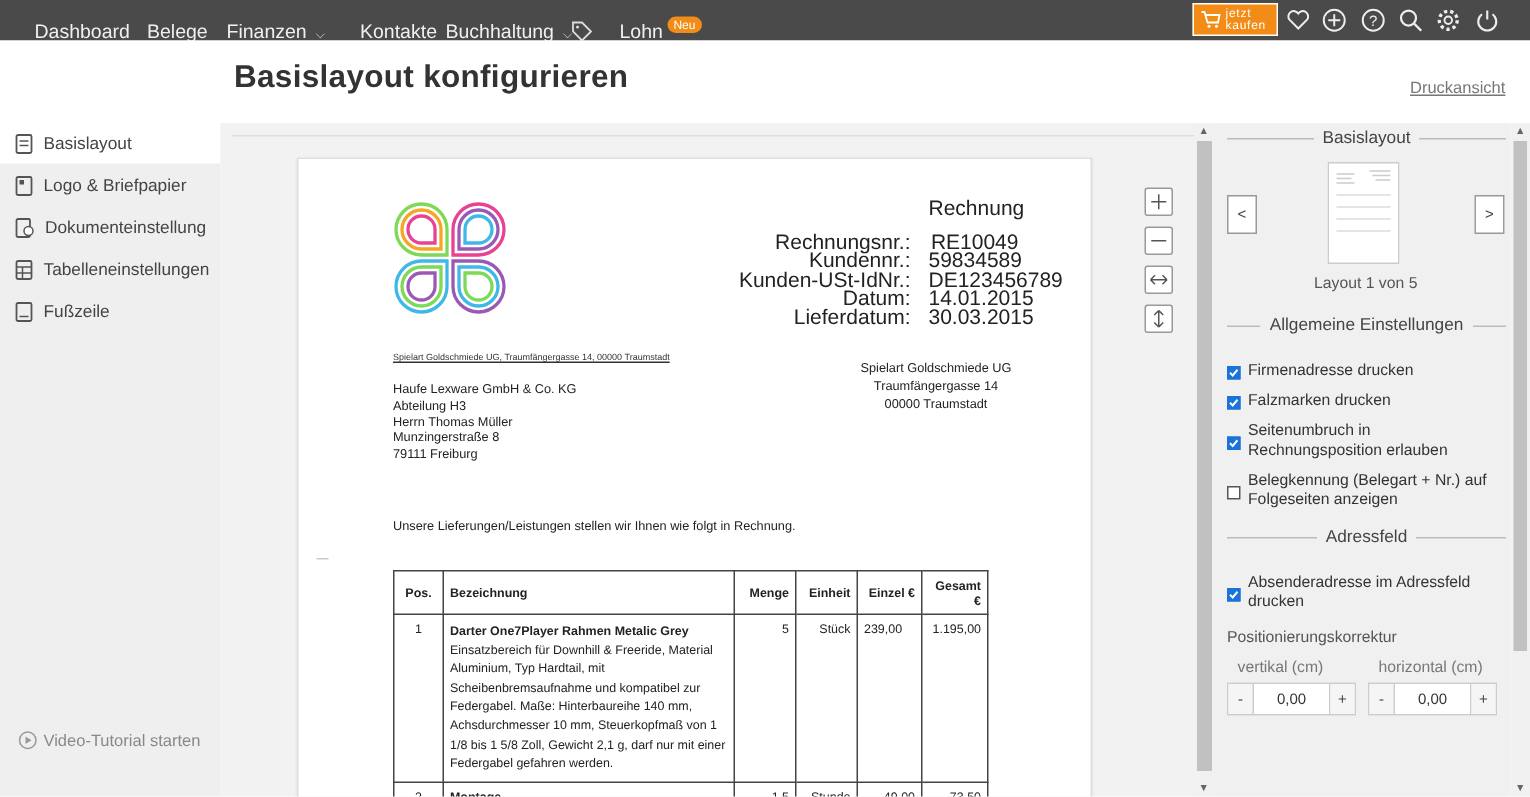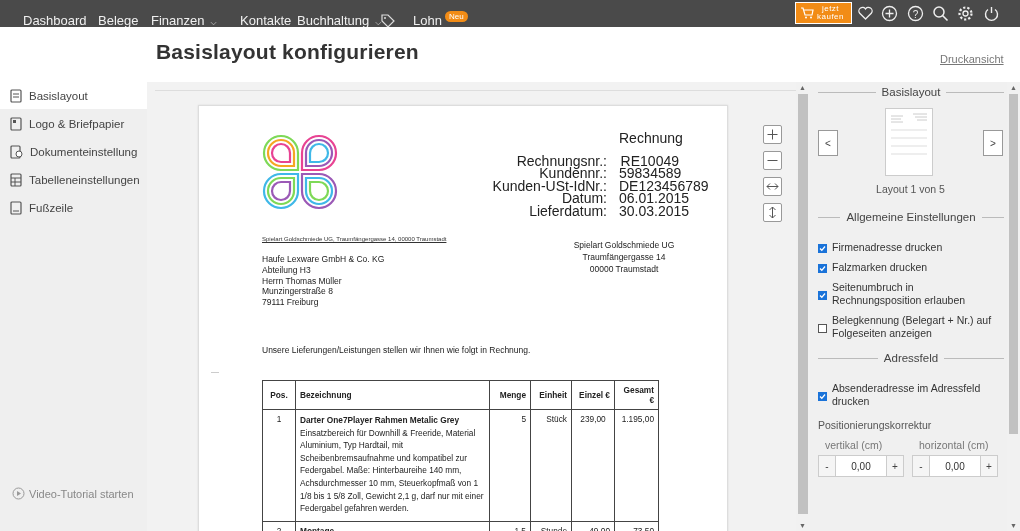--- a/index.html
+++ b/index.html
@@ -2,21 +2,21 @@
 <html><head>
 <meta charset="utf-8">
 <style>
 *{box-sizing:border-box;margin:0;padding:0}
 html,body{width:1020px;height:531px;overflow:hidden;font-family:"Liberation Sans",sans-serif;background:#fff;color:#333}
 #topnav{position:absolute;left:0;top:0;width:1020px;height:27px;background:#4a4a4a;display:flex;align-items:center}
 .nav-item{color:#f0f0f0;font-size:13px;display:flex;align-items:flex-end;height:29px;cursor:pointer}
 .caret{font-size:8px;margin-left:6px;color:#ddd}
 .neu{background:#f28c16;color:#fff;font-size:8px;border-radius:6px;padding:1px 4px;margin-left:3px;position:relative;top:-6px}
 #buy{position:absolute;left:795px;top:2px;width:57px;height:22px;background:#f28c16;border:1px solid #fff;display:flex;align-items:center;color:#fff}
-#buy .t{font-size:8px;line-height:8px;text-align:center;margin-left:3px;letter-spacing:0.5px}
+#buy .t{font-size:8px;line-height:8px;text-align:left;margin-left:3px;letter-spacing:0.5px}
 .ticon{position:absolute;top:5px;width:17px;height:17px;color:#eee}
 #header{position:absolute;left:0;top:27px;width:1020px;height:55px;background:#fff}
 #title{position:absolute;left:156px;top:40px;font-size:21px;font-weight:bold;color:#333;letter-spacing:0.2px}
 #print{position:absolute;left:940px;top:53px;font-size:11px;color:#777;text-decoration:underline}
 #sidebar{position:absolute;left:0;top:82px;width:147px;height:449px;background:#efefef}
 .side-item{position:absolute;left:0;width:147px;height:27px;display:flex;align-items:center;font-size:11.5px;color:#444;cursor:pointer}
 .side-item.active{background:#fff}
 .side-item svg{margin-left:10px;margin-right:7px}
 #video{position:absolute;left:12px;top:487px;font-size:11px;color:#888;display:flex;align-items:center}
 #canvas{position:absolute;left:147px;top:82px;width:649px;height:449px;background:#f2f2f2;overflow:hidden}
@@ -191,21 +191,21 @@
       </g>
     </svg>
     <div id="rtitle">Rechnung</div>
     <div class="meta l" style="top:47px">Rechnungsnr.:</div>
     <div class="meta v" style="top:47px">RE10049</div>
     <div class="meta l" style="top:59px">Kundennr.:</div>
     <div class="meta v" style="top:59px">59834589</div>
     <div class="meta l" style="top:72px">Kunden-USt-IdNr.:</div>
     <div class="meta v" style="top:72px">DE123456789</div>
     <div class="meta l" style="top:84px">Datum:</div>
-    <div class="meta v" style="top:84px">06.01.2015</div>
+    <div class="meta v" style="top:84px">14.01.2015</div>
     <div class="meta l" style="top:97px">Lieferdatum:</div>
     <div class="meta v" style="top:97px">30.03.2015</div>
 
     <div id="sender">Spielart Goldschmiede UG, Traumfängergasse 14, 00000 Traumstadt</div>
     <div id="addr">
       <div>Haufe Lexware GmbH &amp; Co. KG</div>
       <div>Abteilung H3</div>
       <div>Herrn Thomas Müller</div>
       <div>Munzingerstraße 8</div>
       <div>79111 Freiburg</div>
@@ -229,21 +229,21 @@
         <th style="width:44px;text-align:right">Gesamt €</th>
       </tr>
       <tr>
         <td style="text-align:center">1</td>
         <td style="line-height:12.6px;height:112px">
           <div style="font-weight:bold">Darter One7Player Rahmen Metalic Grey</div>
           <div>Einsatzbereich für Downhill &amp; Freeride, Material Aluminium, Typ Hardtail, mit Scheibenbremsaufnahme und kompatibel zur Federgabel. Maße: Hinterbaureihe 140 mm, Achsdurchmesser 10 mm, Steuerkopfmaß von 1 1/8 bis 1 5/8 Zoll, Gewicht 2,1 g, darf nur mit einer Federgabel gefahren werden.</div>
         </td>
         <td style="text-align:right">5</td>
         <td style="text-align:right">Stück</td>
-        <td style="text-align:center">239,00</td>
+        <td style="text-align:left">239,00</td>
         <td style="text-align:right">1.195,00</td>
       </tr>
       <tr>
         <td style="text-align:center">2</td>
         <td style="font-weight:bold">Montage</td>
         <td style="text-align:right">1,5</td>
         <td style="text-align:right">Stunde</td>
         <td style="text-align:right">49,00</td>
         <td style="text-align:right">73,50</td>
       </tr>

